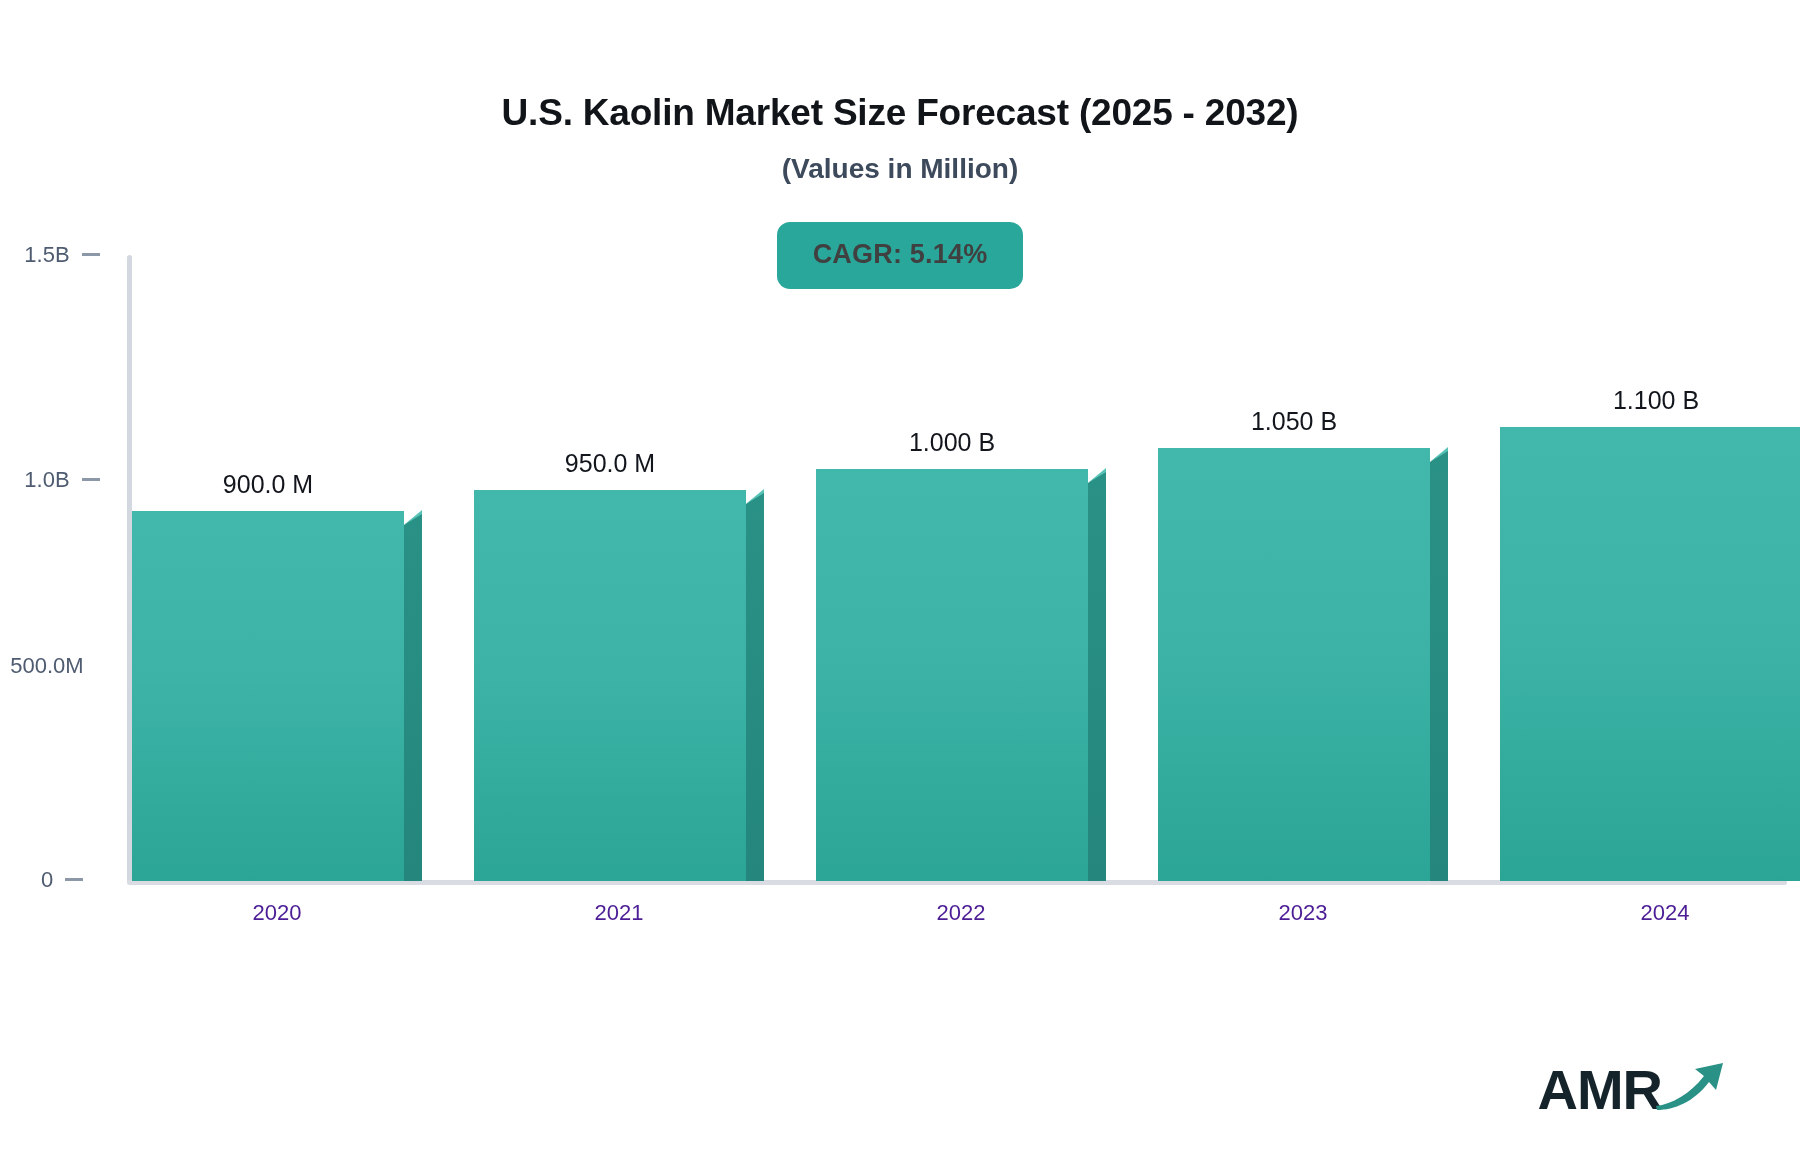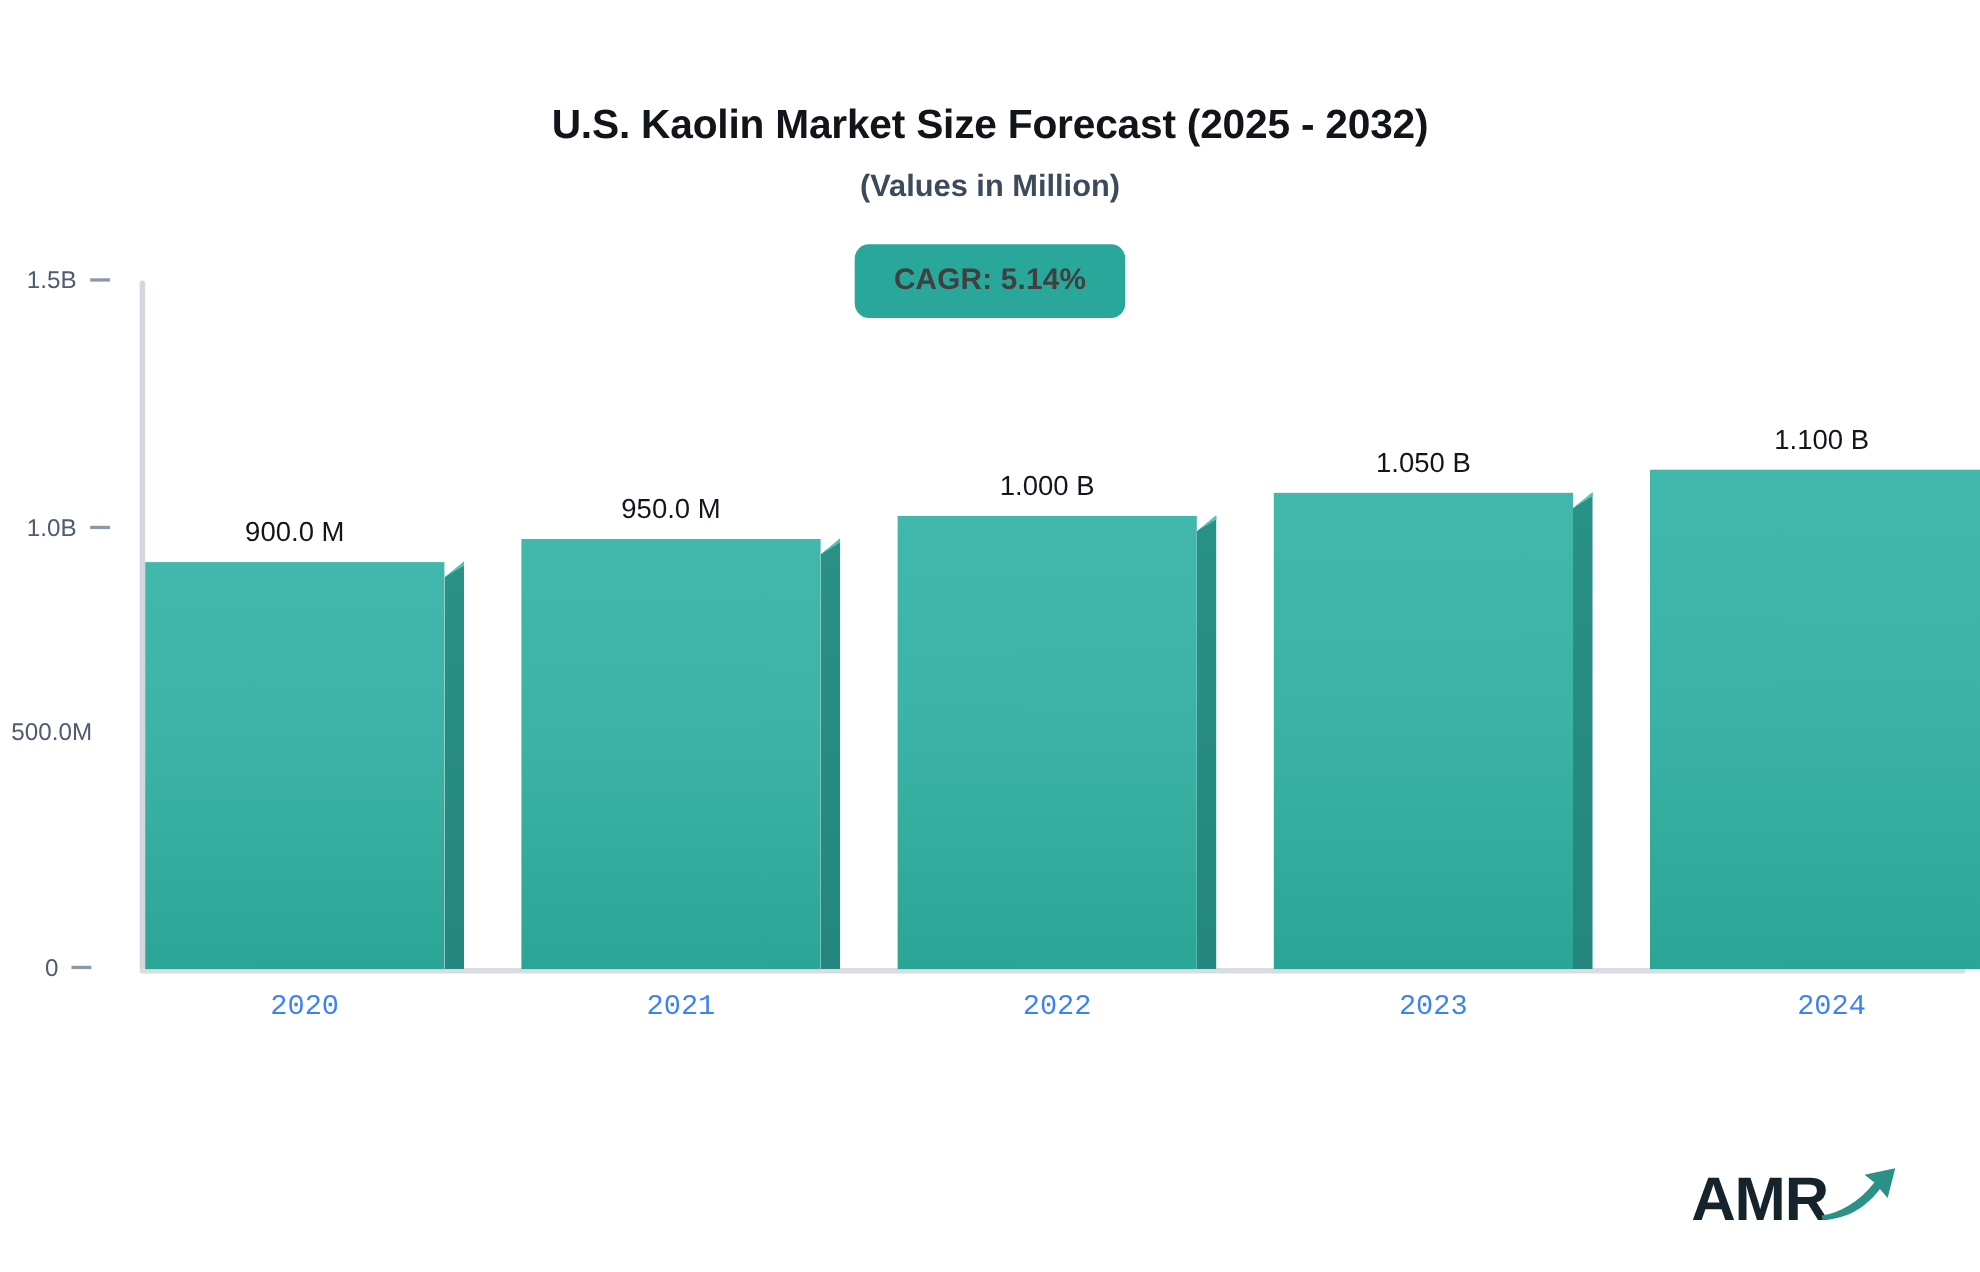--- a/index.html
+++ b/index.html
@@ -161,23 +161,22 @@
     text-align: center;
     font-size: 25px;
     color: #12161c;
     white-space: nowrap;
   }
   .x-label {
     position: absolute;
     top: 662px;
     width: 100%;
     text-align: center;
-    font-size: 26px;
-    color: #3b82f6;
-    font-family: Liberation Mono, monospace;
+    font-size: 22px;
+    color: #4c1d95;
   }
 
   
   .logo {
     position: absolute;
     right: 74px;
     bottom: 38px;
     display: flex;
     align-items: flex-end;
     gap: 2px;

